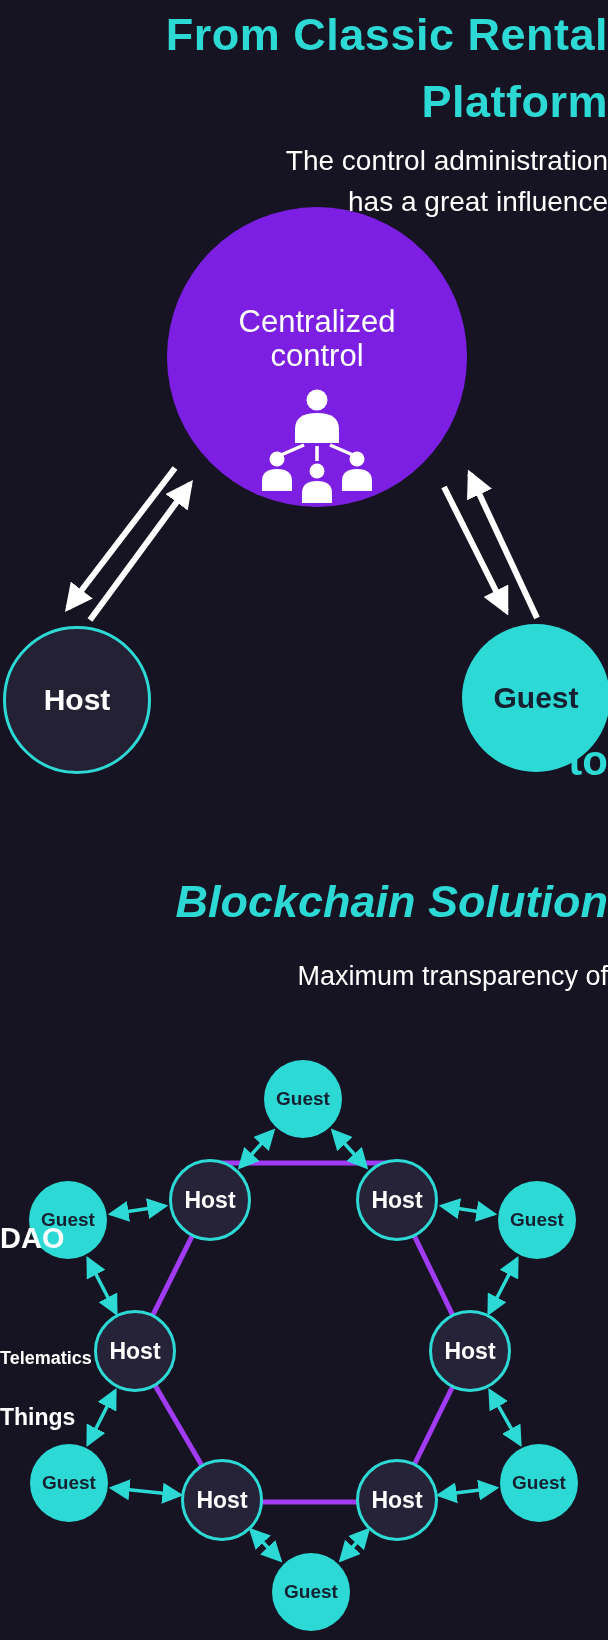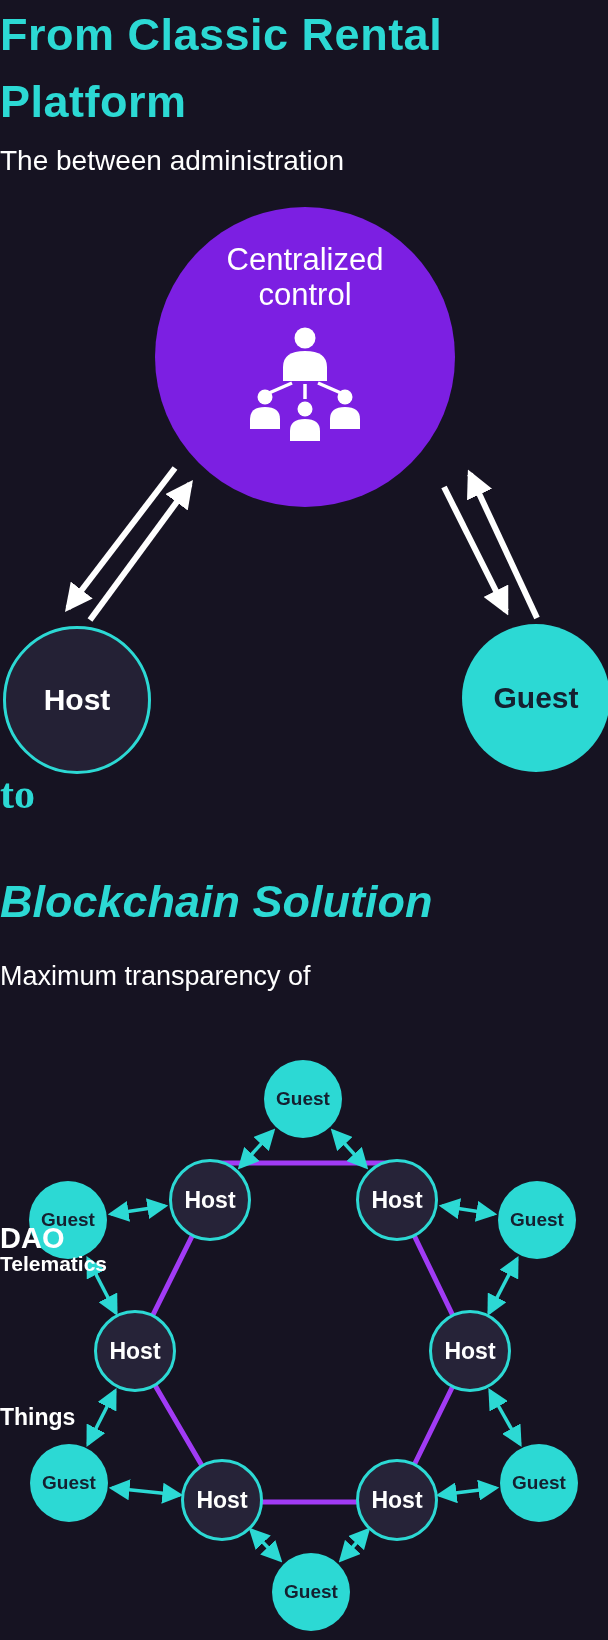--- a/index.html
+++ b/index.html
@@ -3,32 +3,32 @@
 <meta charset="utf-8">
 <style>
   * { margin:0; padding:0; box-sizing:border-box; }
   body { background:#000; }
   .stage {
     position:relative; width:608px; height:1640px; margin:0 auto;
     background:#161322; overflow:hidden;
     font-family:"Liberation Sans", sans-serif;
   }
   svg.layer { position:absolute; left:0; top:0; z-index:1; }
-  .txt { position:absolute; left:0; width:608px; text-align:left; z-index:3; }
+  .txt { position:absolute; left:0; width:608px; text-align:right; z-index:3; }
   .h1 { color:#2cd9d4; font-size:45px; font-weight:600; line-height:1.48; letter-spacing:0.5px; }
   .sub { color:#ffffff; font-size:28px; font-weight:500; line-height:1.45; }
   .to-label { color:#2cd9d4; font-size:42px; font-weight:600; }
   .h2 { color:#2cd9d4; font-size:45px; font-weight:600; }
   .sub2 { color:#ffffff; font-size:27px; font-weight:500; line-height:1.42; }
   .center-word { position:absolute; left:0; width:608px; text-align:left; color:#ffffff; font-weight:600; z-index:3; }
 
   .node { position:absolute; border-radius:50%; display:flex; align-items:center; justify-content:center; z-index:2; }
   .big-purple {
-    left:155px; top:207px; width:300px; height:300px; background:#7c1fe2;
-    flex-direction:column; justify-content:flex-start; padding-top:36px;
+    left:167px; top:207px; width:300px; height:300px; background:#7c1fe2;
+    flex-direction:column; justify-content:flex-end; padding-top:36px;
   }
   .big-purple .cap { color:#fff; font-size:31px; font-weight:500; line-height:1.12; text-align:center; width:230px; }
   .host-big {
     left:3px; top:626px; width:148px; height:148px;
     background:#242135; border:3px solid #2cd9d4; color:#fff; font-size:30px; font-weight:600;
   }
   .guest-big {
     left:462px; top:624px; width:148px; height:148px;
     background:#2cd9d4; color:#152030; font-size:30px; font-weight:600;
   }
@@ -86,21 +86,22 @@
       <line x1="112" y1="1488" x2="180" y2="1495" marker-start="url(#at)" marker-end="url(#at)"></line>
       <line x1="520" y1="1444" x2="490" y2="1391" marker-start="url(#at)" marker-end="url(#at)"></line>
       <line x1="496" y1="1488" x2="439" y2="1495" marker-start="url(#at)" marker-end="url(#at)"></line>
       <line x1="280" y1="1560" x2="251" y2="1530" marker-start="url(#at)" marker-end="url(#at)"></line>
       <line x1="341" y1="1560" x2="368" y2="1530" marker-start="url(#at)" marker-end="url(#at)"></line>
     </g>
   </svg>
 
   <div class="txt h1" style="top:2px;">From Classic Rental Platform</div>
   <div class="txt sub" style="top:141px;">
-    <div>The between administration</div>
+    <div>The control administration</div>
+    <div>has a great influence</div>
   </div>
 
   <div class="node big-purple">
     <div class="cap">Centralized control</div>
     <svg width="132" height="120" viewBox="0 0 132 120" style="margin-top:13px;">
       <g fill="#ffffff">
         <circle cx="66" cy="13" r="10.5"></circle>
         <path d="M44,56 L44,42 Q44,26 66,26 Q88,26 88,42 L88,56 Z"></path>
         <circle cx="26" cy="72" r="7.5"></circle>
         <path d="M11,104 L11,94 Q11,82 26,82 Q41,82 41,94 L41,104 Z"></path>
@@ -117,29 +118,29 @@
     </svg>
   </div>
 
   <div class="node host-big">
     <span>Host</span>
   </div>
   <div class="node guest-big">
     <span>Guest</span>
   </div>
 
-  <div class="txt to-label" style="top:770px;font-family:Liberation Serif, serif;">to</div>
+  <div class="txt to-label" style="top:737px;">to</div>
 
   <div class="txt h2" style="top:876px;font-style:italic;">Blockchain Solution</div>
   <div class="txt sub2" style="top:957px;">
     <div>Maximum transparency of</div>
   </div>
 
   <div class="center-word" style="top:1222px; font-size:29px;">DAO</div>
-  <div class="center-word" style="top:1252px; font-size:21px;">Telematics</div>
+  <div class="center-word" style="top:1348px; font-size:18px;">Telematics</div>
   <div class="center-word" style="top:1404px; font-size:23px;">Things</div>
 
   <div class="node n-guest" style="left:264px; top:1060px;">
     <span>Guest</span>
   </div>
   <div class="node n-host" style="left:169px; top:1159px;">
     <span>Host</span>
   </div>
   <div class="node n-host" style="left:356px; top:1159px;">
     <span>Host</span>

